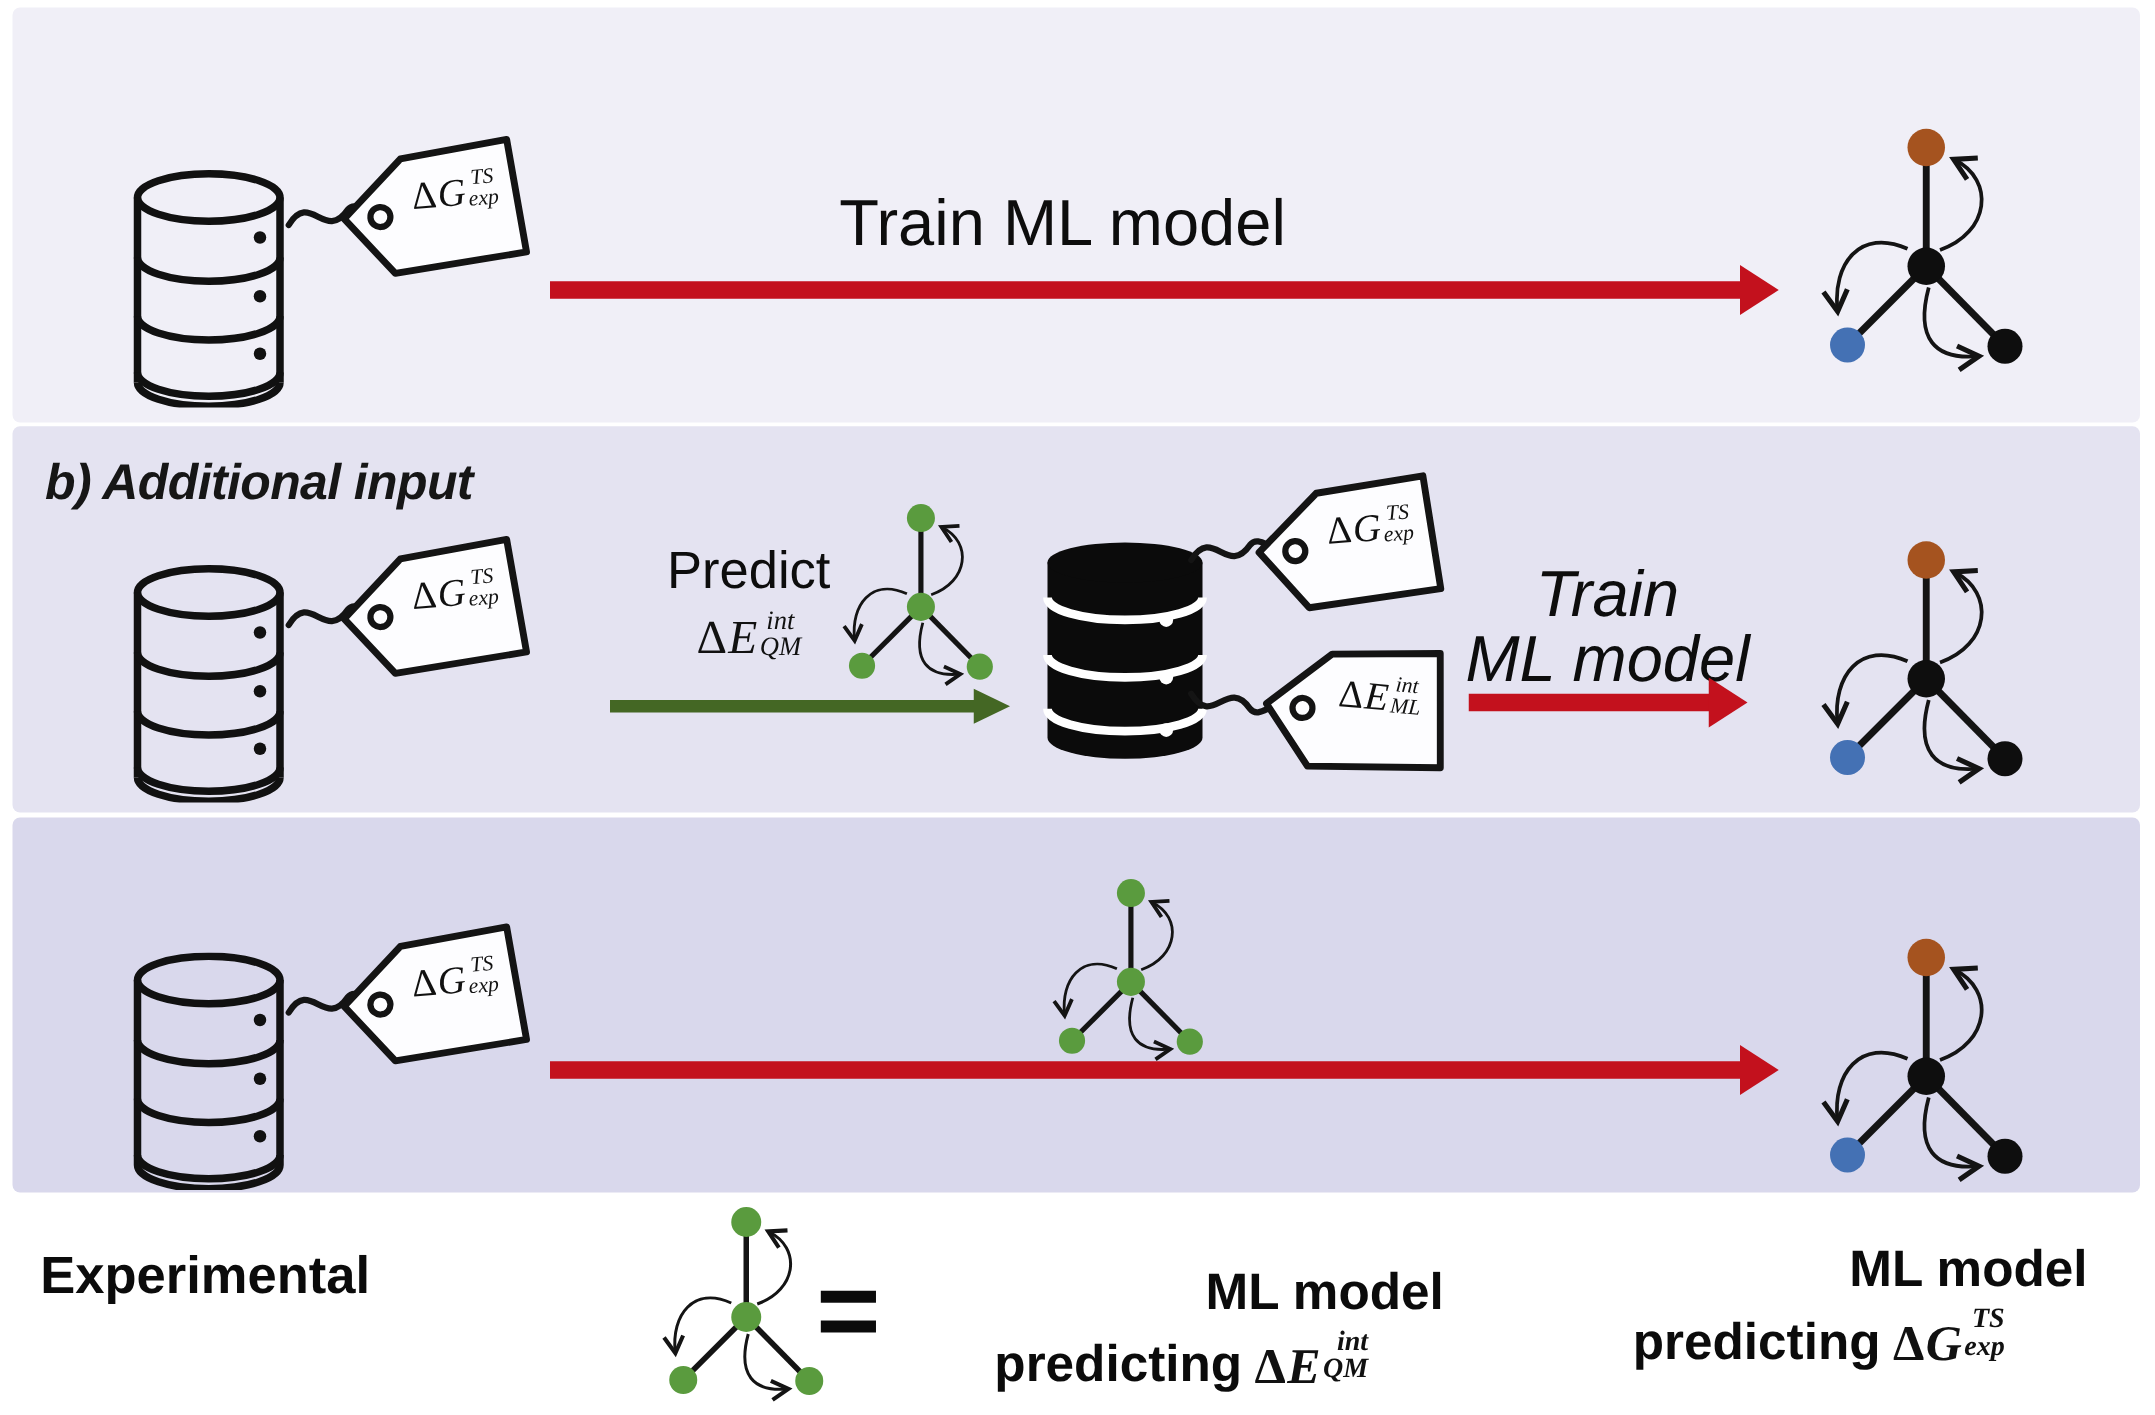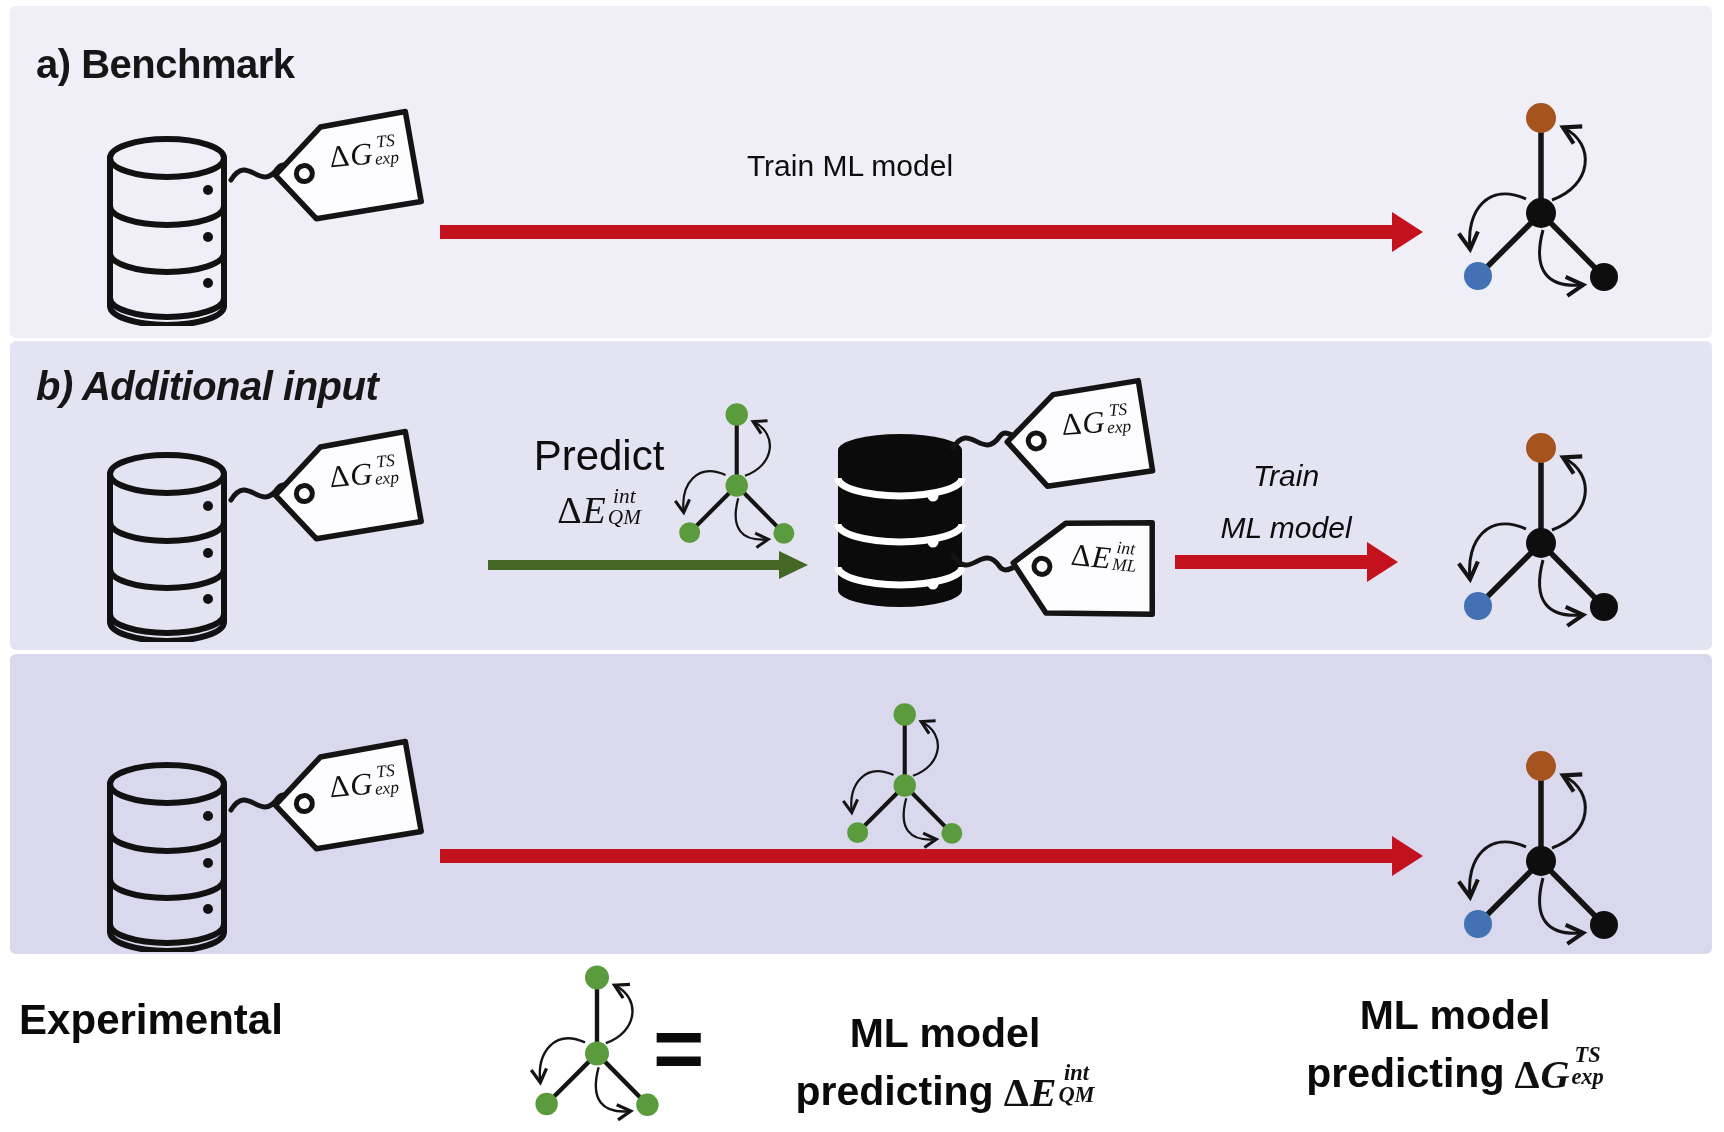--- a/index.html
+++ b/index.html
@@ -5,21 +5,21 @@
   html,body{margin:0;padding:0;}
   body{background:#ffffff;font-family:"Liberation Sans",sans-serif;}
   #stage{position:relative;width:1724px;height:1132px;background:#ffffff;overflow:hidden;}
 
   .band{position:absolute;left:10px;width:1702px;border-radius:6px;}
   #band-a{top:6px;height:332px;background:#f0eff7;}
   #band-b{top:341px;height:309px;background:#e4e3f1;}
   #band-c{top:654px;height:300px;background:#d9d8ec;}
 
   .sec-title{position:absolute;font-weight:700;font-size:40px;color:#161616;letter-spacing:-0.5px;}
-  .label{position:absolute;font-size:30px;color:#0d0d0d;text-align:center;}
+  .label{position:absolute;font-size:52px;color:#0d0d0d;text-align:center;}
   .label.small{font-size:42px;}
   .two-line{line-height:52px;font-style:italic;}
 
   
   .arrow{position:absolute;height:40px;}
   .arrow .shaft{position:absolute;left:0;background:#c3111d;}
   .arrow .head{position:absolute;right:0;width:0;height:0;}
   .arrow.red .shaft{top:13px;height:14px;right:29px;}
   .arrow.red .head{top:0;border-left:31px solid #c3111d;border-top:20px solid transparent;border-bottom:20px solid transparent;}
   .arrow.green .shaft{top:15px;height:10px;right:27px;background:#446724;}
@@ -30,21 +30,21 @@
   .tag .formula-box{position:absolute;left:46px;top:26px;width:102px;text-align:center;}
 
   
   .math{display:inline-flex;align-items:flex-start;font-family:"Liberation Serif",serif;color:#111;}
   .math .base{font-style:normal;}
   .math .letter{font-style:italic;margin-left:1px;}
   .math .supsub{display:inline-flex;flex-direction:column;font-size:0.56em;line-height:1.0;font-style:italic;margin-left:2px;transform:translateY(-0.1em);}
   .math .supsub .sub{align-self:flex-start;}
   .bold-math{font-weight:700;}
 
-  .legend-block{position:absolute;text-align:center;font-weight:700;color:#0b0b0b;}
+  .legend-block{position:absolute;text-align:right;font-weight:700;color:#0b0b0b;}
   .legend-block .line{display:flex;justify-content:center;align-items:flex-start;gap:10px;}
   .equals{position:absolute;font-size:88px;font-weight:800;color:#0b0b0b;}
 
   svg{position:absolute;overflow:visible;}
   .mol-mixed{--c-top:#a5531f;--c-center:#0e0e0e;--c-left:#4471b4;--c-right:#0e0e0e;}
   .mol-green{--c-top:#5a9b3e;--c-center:#5a9b3e;--c-left:#5a9b3e;--c-right:#5a9b3e;}
 </style>
 </head>
 <body>
 
@@ -99,21 +99,20 @@
     <symbol id="string" viewBox="0 0 85 45">
       <path d="M3,30 C20,2 32,44 50,18 C58,8 70,28 80,18" fill="none" stroke="#141414" stroke-width="5" stroke-linecap="round"></path>
     </symbol>
   </defs>
 </svg>
 
 <div id="stage">
 
   <div class="band" id="band-a"></div>
 
-  <div class="sec-title" style="left:36px;top:42px;">a) Benchmark</div>
 
   <svg style="left:104px;top:136px;width:126px;height:190px;">
       <use href="#db-outline"></use>
     </svg>
   <svg style="left:228px;top:150px;width:85px;height:45px;">
       <use href="#string"></use>
     </svg>
 
   <div class="tag" style="left:268px;top:112px;transform:rotate(-5deg);">
     <svg style="left:0;top:0;width:155px;height:112px;">

